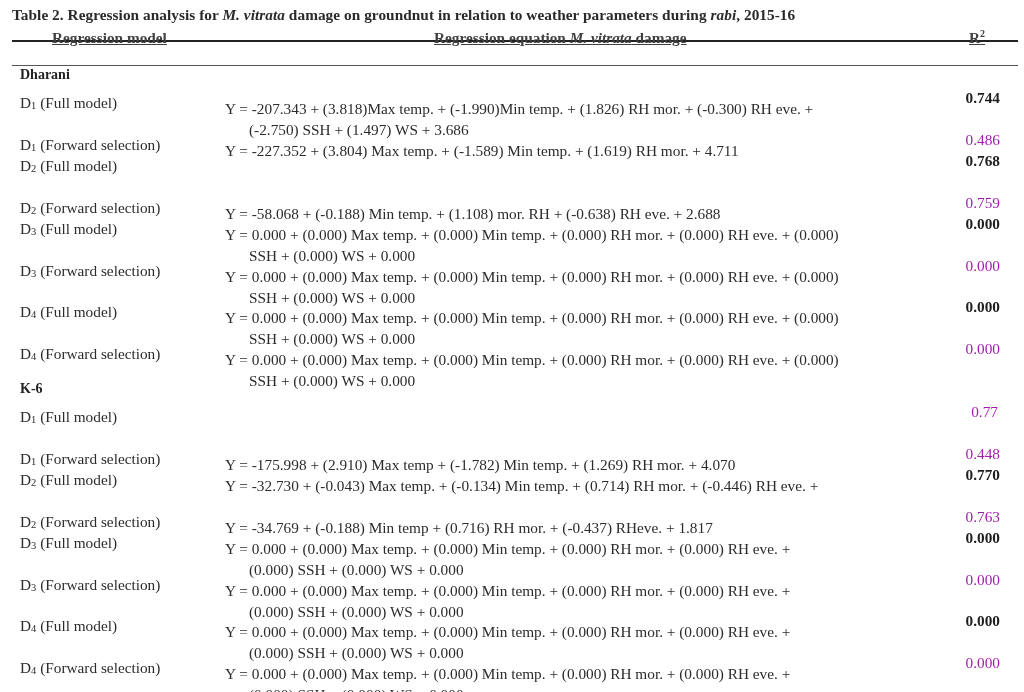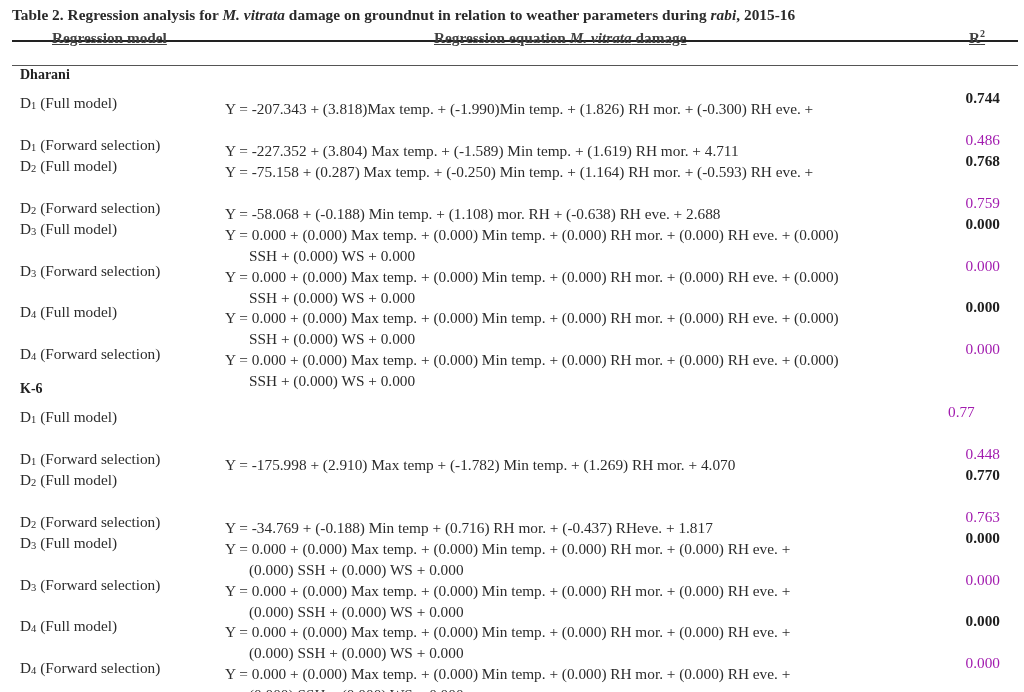--- a/index.html
+++ b/index.html
@@ -10,21 +10,21 @@
   .rule-mid { position:absolute; left:12px; width:1006px; top:65px; height:0; border-top:1.2px solid #555; }
   .hdr { position:absolute; top:29px; font-size:15.3px; font-weight:bold; color:#404040; white-space:nowrap;text-decoration:underline; }
   .hdr i { font-style:italic; }
   .hdr sup { font-size:10px; vertical-align:6px; line-height:0; }
   .row { position:absolute; left:0; width:1024px; font-size:15.3px; line-height:20.6px; color:#2b2b2b; }
   .row .model { position:absolute; left:20px; top:5px; white-space:nowrap; }
   .row .model sub { font-size:10.5px; vertical-align:-1px; line-height:0; }
   .row .eq { position:absolute; left:225px; top:11px; white-space:nowrap; }
   .row .eq .l2 { display:block; padding-left:0; }
   .row .r2 { position:absolute; left:950px; width:50px; top:0; text-align:right; }
-  .row .r2.center { text-align:left; left:948px; }
+  .row .r2.center { text-align:right; left:948px; }
   .row .r2.bold { font-weight:bold; color:#1e1e1e; }
   .row .r2.light { color:#a21caf; }
   .group { position:absolute; left:20px; font-size:14px; font-weight:bold; color:#222; }
 </style>
 </head>
 <body>
 
 <div class="caption">
   <span>Table 2. Regression analysis for </span><i>M. vitrata</i><span> damage on groundnut in relation to weather parameters during </span><i>rabi</i><span>, 2015-16</span>
 </div>
@@ -40,34 +40,34 @@
 </div>
 
 <div class="rule-mid"></div>
 
 <div id="table-body">
     <div class="group" style="top: 67px;">Dharani</div>
     <div class="row" style="top: 88px;">
       <div class="model"><span>D</span><sub>1</sub><span> (Full model)</span></div>
       <div class="eq">
         <span class="l1" style="display:block">Y = -207.343 + (3.818)Max temp. + (-1.990)Min temp. + (1.826) RH mor. + (-0.300) RH eve. +</span>
+        <span class="l2" style="display:block;padding-left:24px">(-2.750) SSH + (1.497) WS + 3.686</span>
       </div>
       <div class="r2 bold">0.744</div>
     </div>
     <div class="row" style="top: 130px;">
       <div class="model"><span>D</span><sub>1</sub><span> (Forward selection)</span></div>
       <div class="eq">
         <span class="l1" style="display:block">Y = -227.352 + (3.804) Max temp. + (-1.589) Min temp. + (1.619) RH mor. + 4.711</span>
       </div>
       <div class="r2 light">0.486</div>
     </div>
     <div class="row" style="top: 151px;">
       <div class="model"><span>D</span><sub>2</sub><span> (Full model)</span></div>
       <div class="eq">
-        <span class="l1" style="display:block">Y = -75.158 + (0.287) Max temp. + (-0.250) Min temp. + (1.164) RH mor. + (-0.593) RH eve. +</span>
       </div>
       <div class="r2 bold">0.768</div>
     </div>
     <div class="row" style="top: 193px;">
       <div class="model"><span>D</span><sub>2</sub><span> (Forward selection)</span></div>
       <div class="eq">
         <span class="l1" style="display:block">Y = -58.068 + (-0.188) Min temp. + (1.108) mor. RH + (-0.638) RH eve. + 2.688</span>
       </div>
       <div class="r2 light">0.759</div>
     </div>
@@ -113,20 +113,21 @@
     <div class="row" style="top: 444px;">
       <div class="model"><span>D</span><sub>1</sub><span> (Forward selection)</span></div>
       <div class="eq">
         <span class="l1" style="display:block">Y = -175.998 + (2.910) Max temp + (-1.782) Min temp. + (1.269) RH mor. + 4.070</span>
       </div>
       <div class="r2 light">0.448</div>
     </div>
     <div class="row" style="top: 465px;">
       <div class="model"><span>D</span><sub>2</sub><span> (Full model)</span></div>
       <div class="eq">
+        <span class="l1" style="display:block">Y = -32.730 + (-0.043) Max temp. + (-0.134) Min temp. + (0.714) RH mor. + (-0.446) RH eve. +</span>
       </div>
       <div class="r2 bold">0.770</div>
     </div>
     <div class="row" style="top: 507px;">
       <div class="model"><span>D</span><sub>2</sub><span> (Forward selection)</span></div>
       <div class="eq">
         <span class="l1" style="display:block">Y = -34.769 + (-0.188) Min temp + (0.716) RH mor. + (-0.437) RHeve. + 1.817</span>
       </div>
       <div class="r2 light">0.763</div>
     </div>

